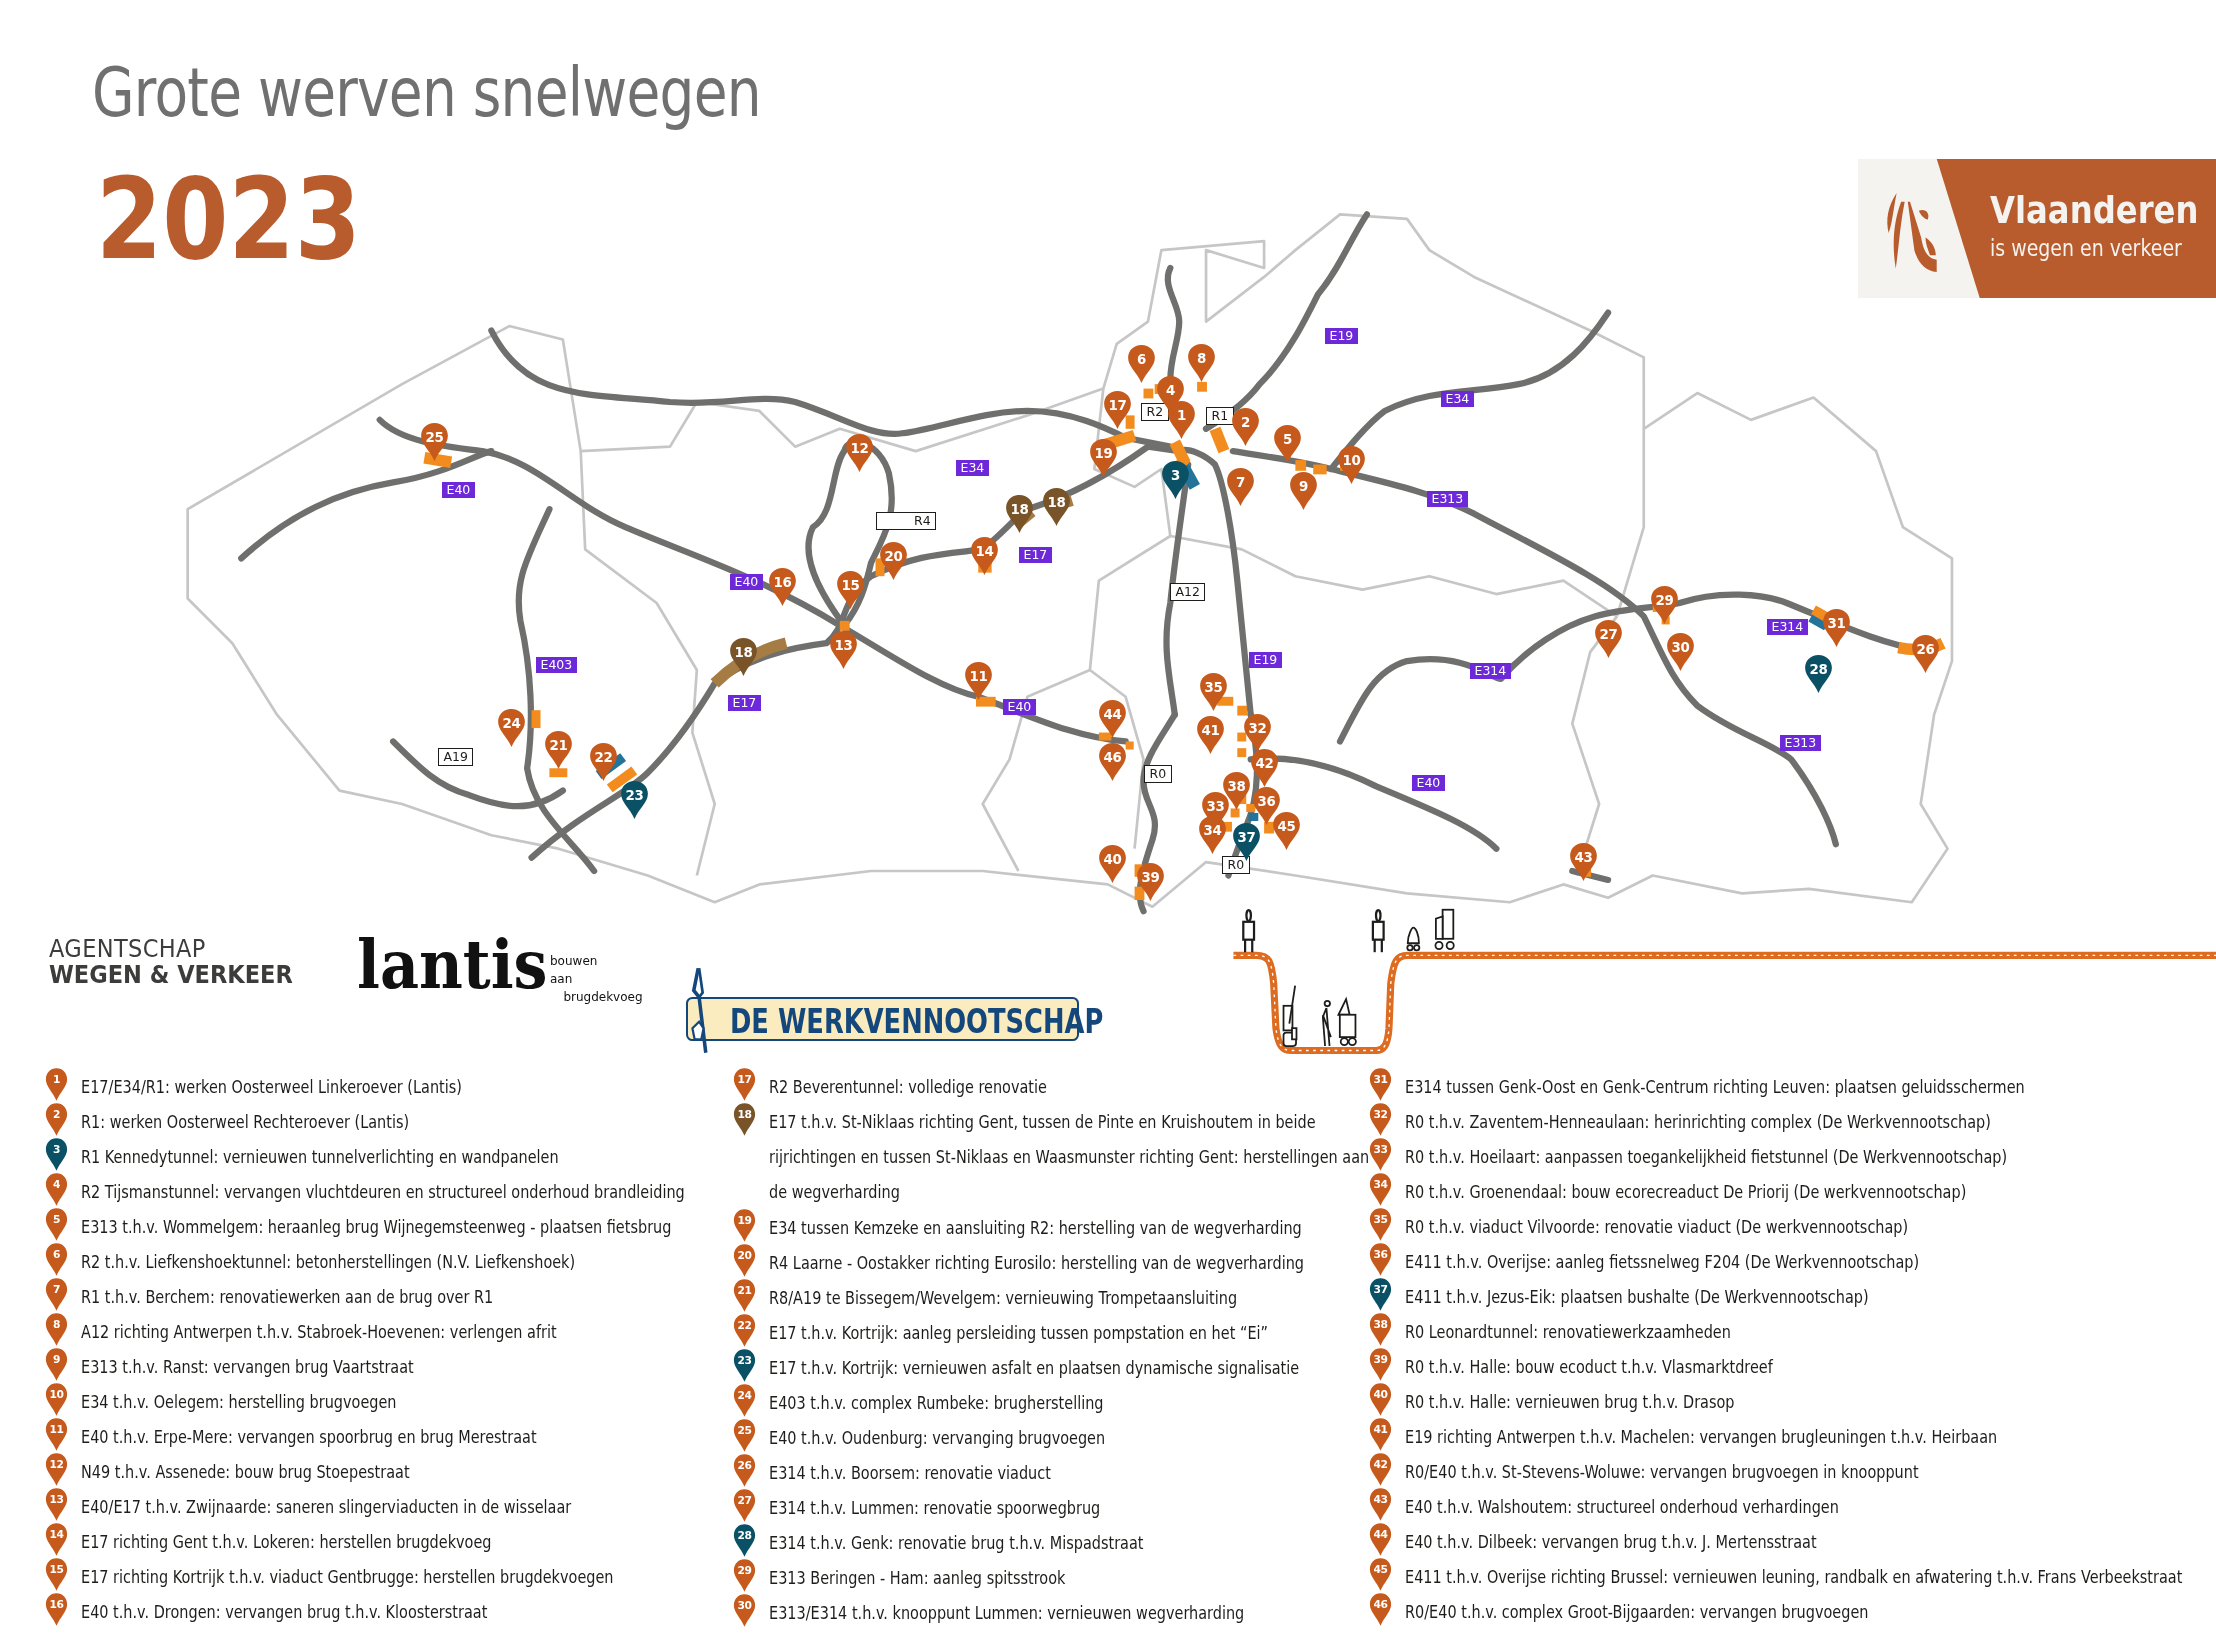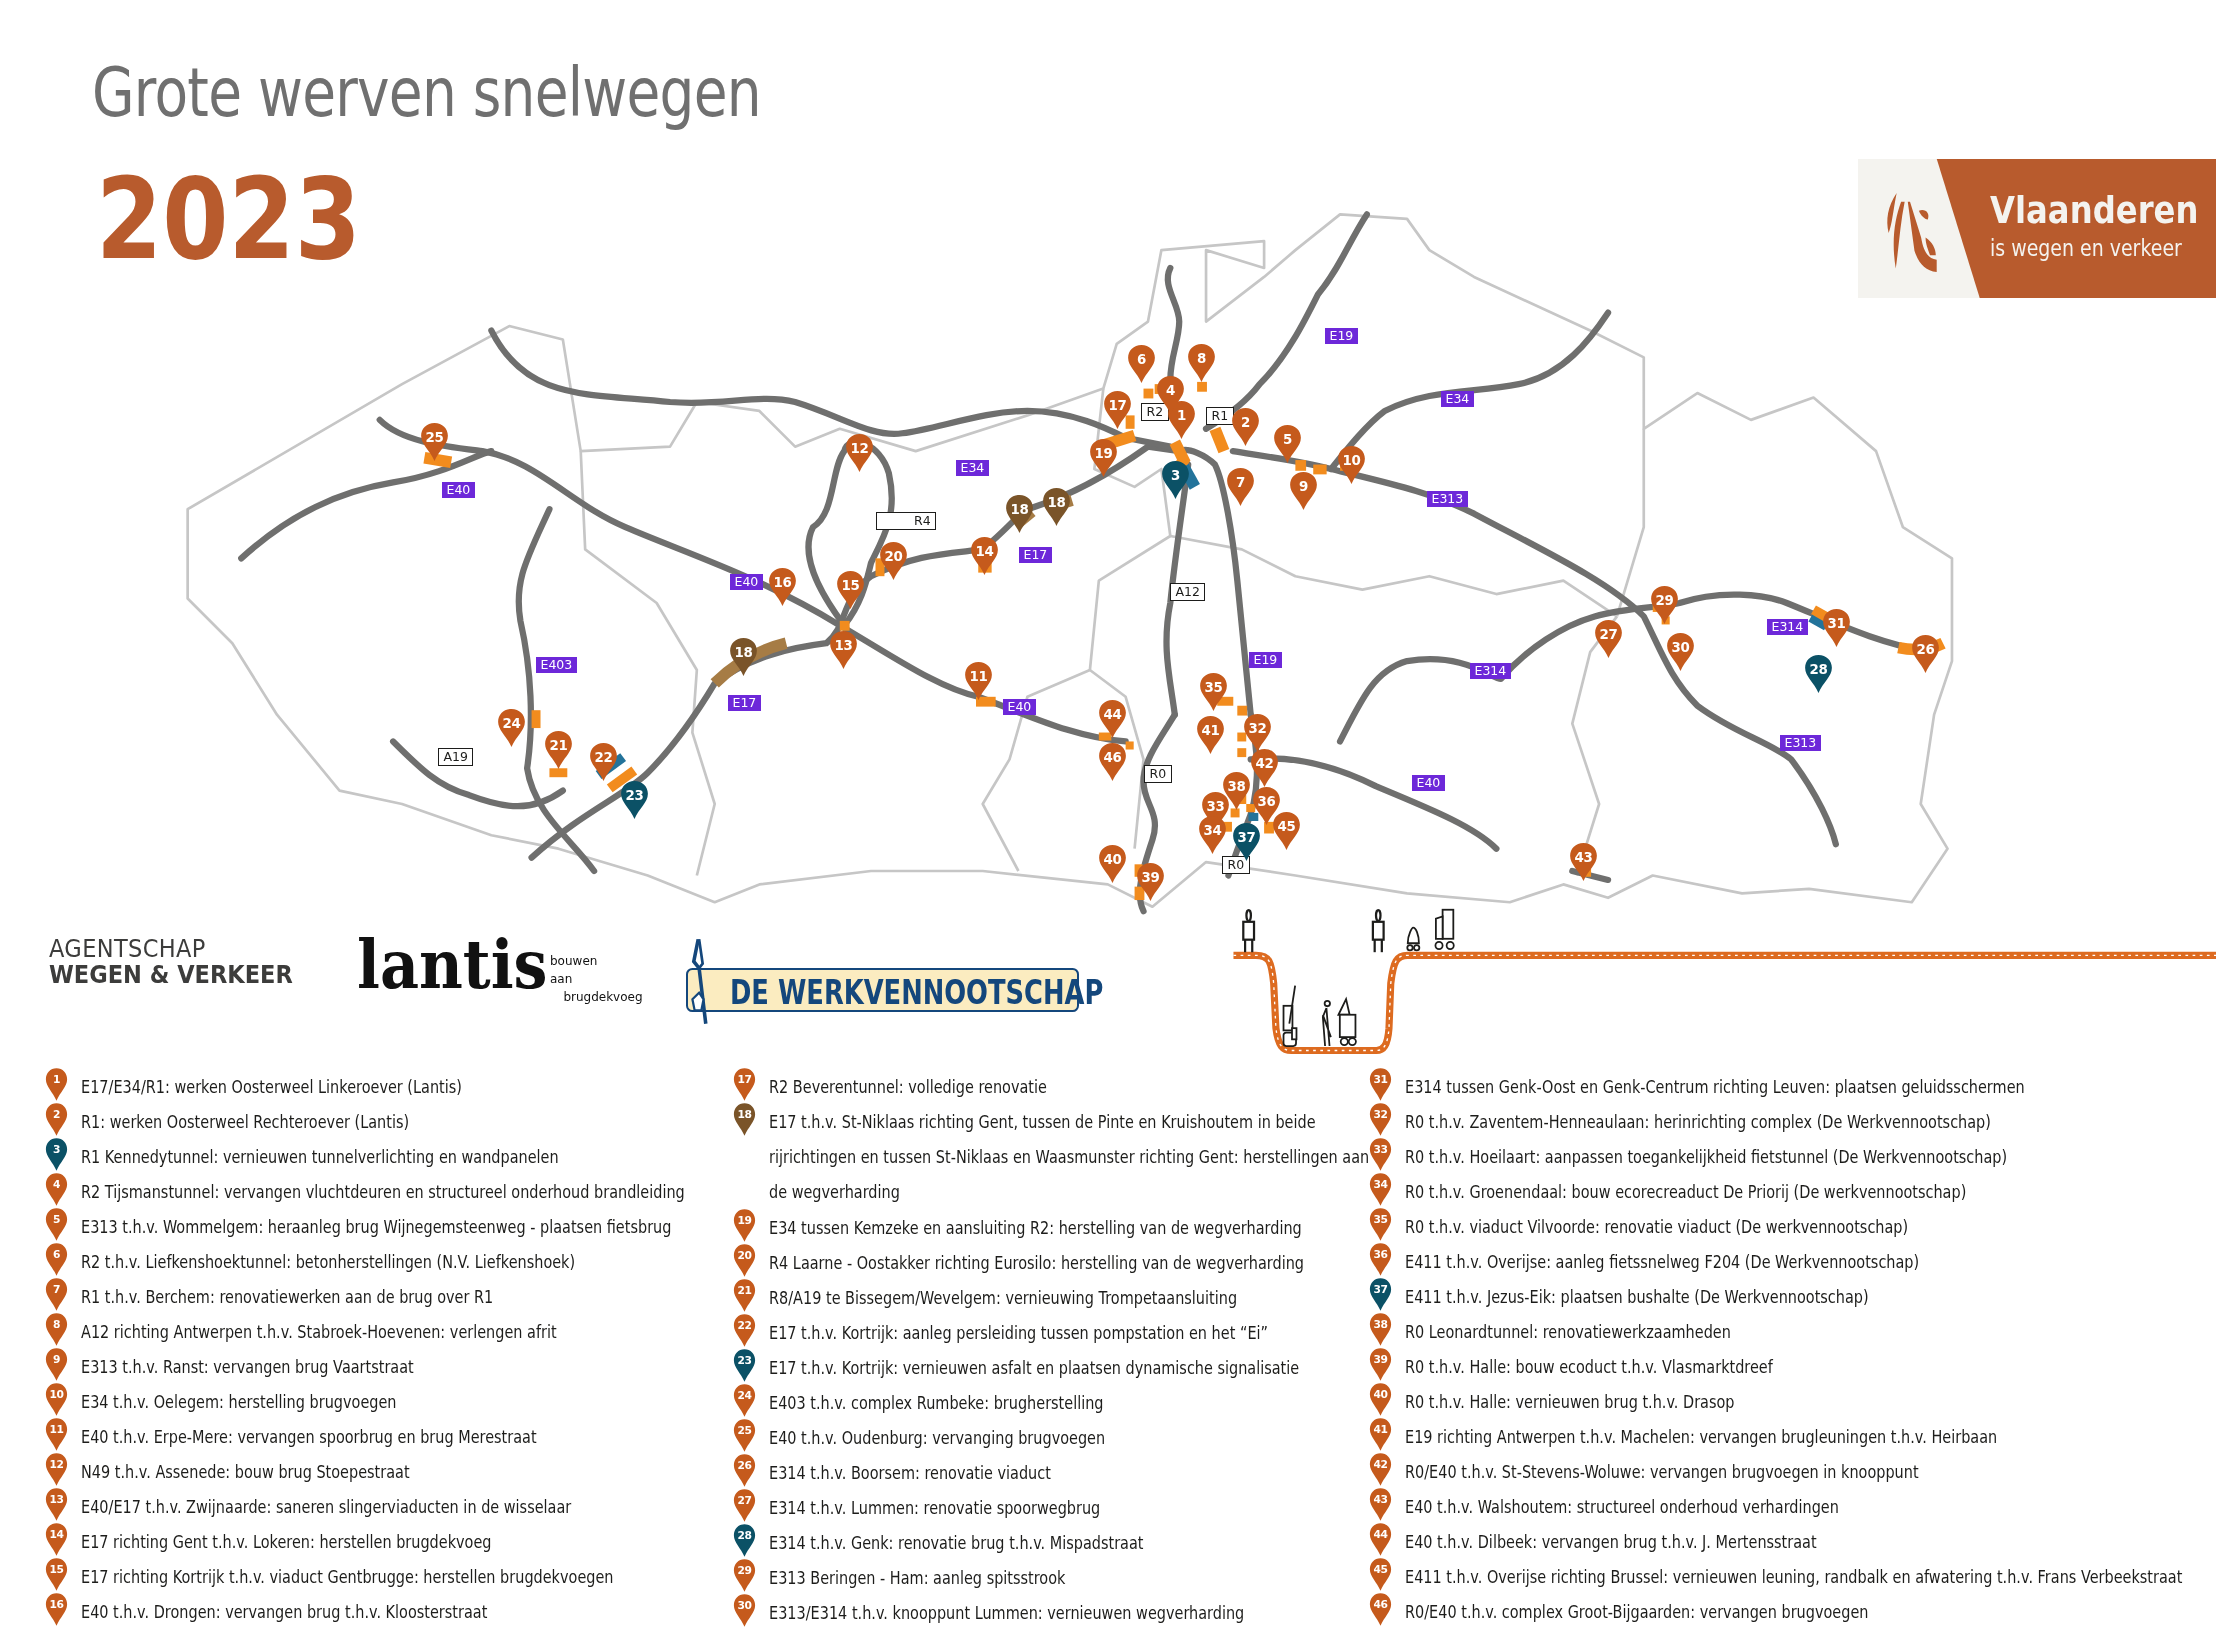--- a/index.html
+++ b/index.html
@@ -15,21 +15,21 @@
   .vl-lion { position:absolute; left:24.6px; top:24.6px; width:54px; height:89px; }
 
   .map { left:0; top:0; width:2216px; height:938px; }
 
   .logo-awv { left:49px; top:936px; font-size:25px; color:#3c3c3b; line-height:1.05; transform:scaleX(0.9); transform-origin:left top; }
   .logo-awv .l1 { font-weight:normal; letter-spacing:0.4px; }
   .logo-awv .l2 { font-weight:bold; }
   .logo-lantis { left:357px; top:931px; font-family:"DejaVu Serif", serif; font-size:67px; font-weight:bold; color:#111; transform:scaleX(0.9); transform-origin:left top; line-height:1; }
   .logo-lantis-sub { left:550px; top:952px; font-size:12px; color:#111; line-height:1.5; }
   .logo-lantis-sub div:nth-child(3) { padding-left:13.4px; }
-  .logo-dwv { left:681px; top:937px; width:402px; height:89px;text-decoration:underline; }
+  .logo-dwv { left:681px; top:966px; width:402px; height:89px;text-decoration:underline; }
   .dwv-box { position:absolute; left:4.5px; top:31px; width:389px; height:40px; background:#fbecc0; border:2.7px solid #14477c; border-radius:6.3px; }
   .dwv-text { position:absolute; left:49px; top:36px; font-size:33px; font-weight:bold; color:#14477c; transform:scaleX(0.78); transform-origin:left top; white-space:nowrap; }
 
   .illus { left:1229px; top:894px; width:988px; height:170px; }
 
   .legend-col { position:absolute; top:1070px; }
   .legend-item { display:flex; align-items:flex-start; height:35px; }
   .legend-item.multi { height:106px; }
   .pin { width:23px; height:35px; flex:0 0 23px; position:relative; margin-top:-2.7px; }
   .pin svg { width:23px; height:35px; display:block; }

